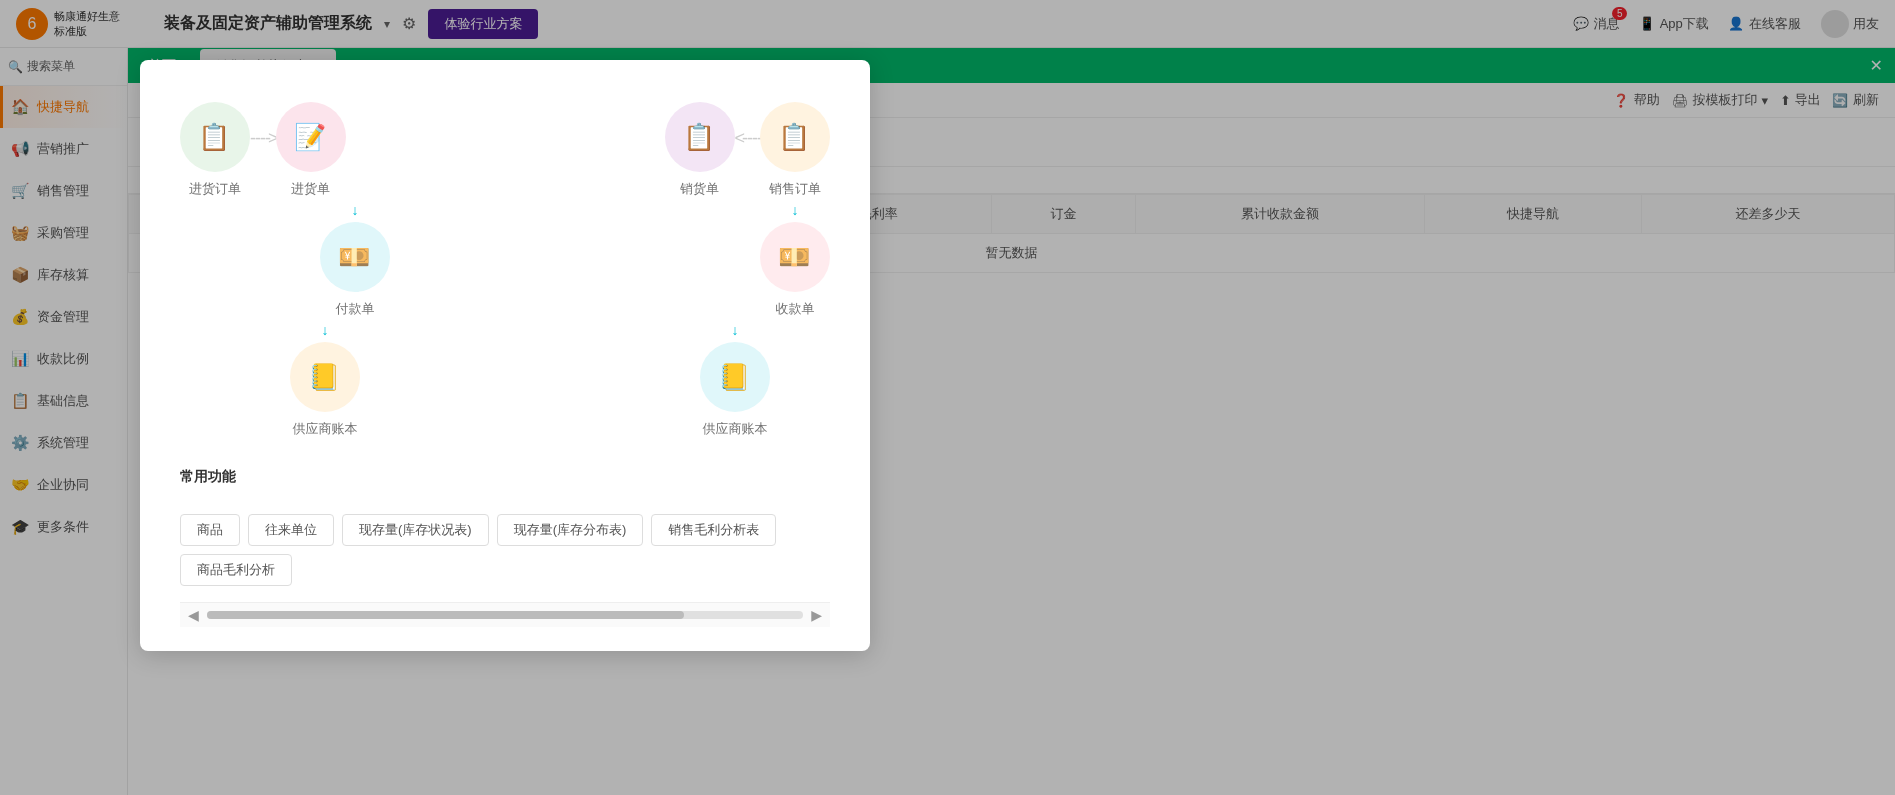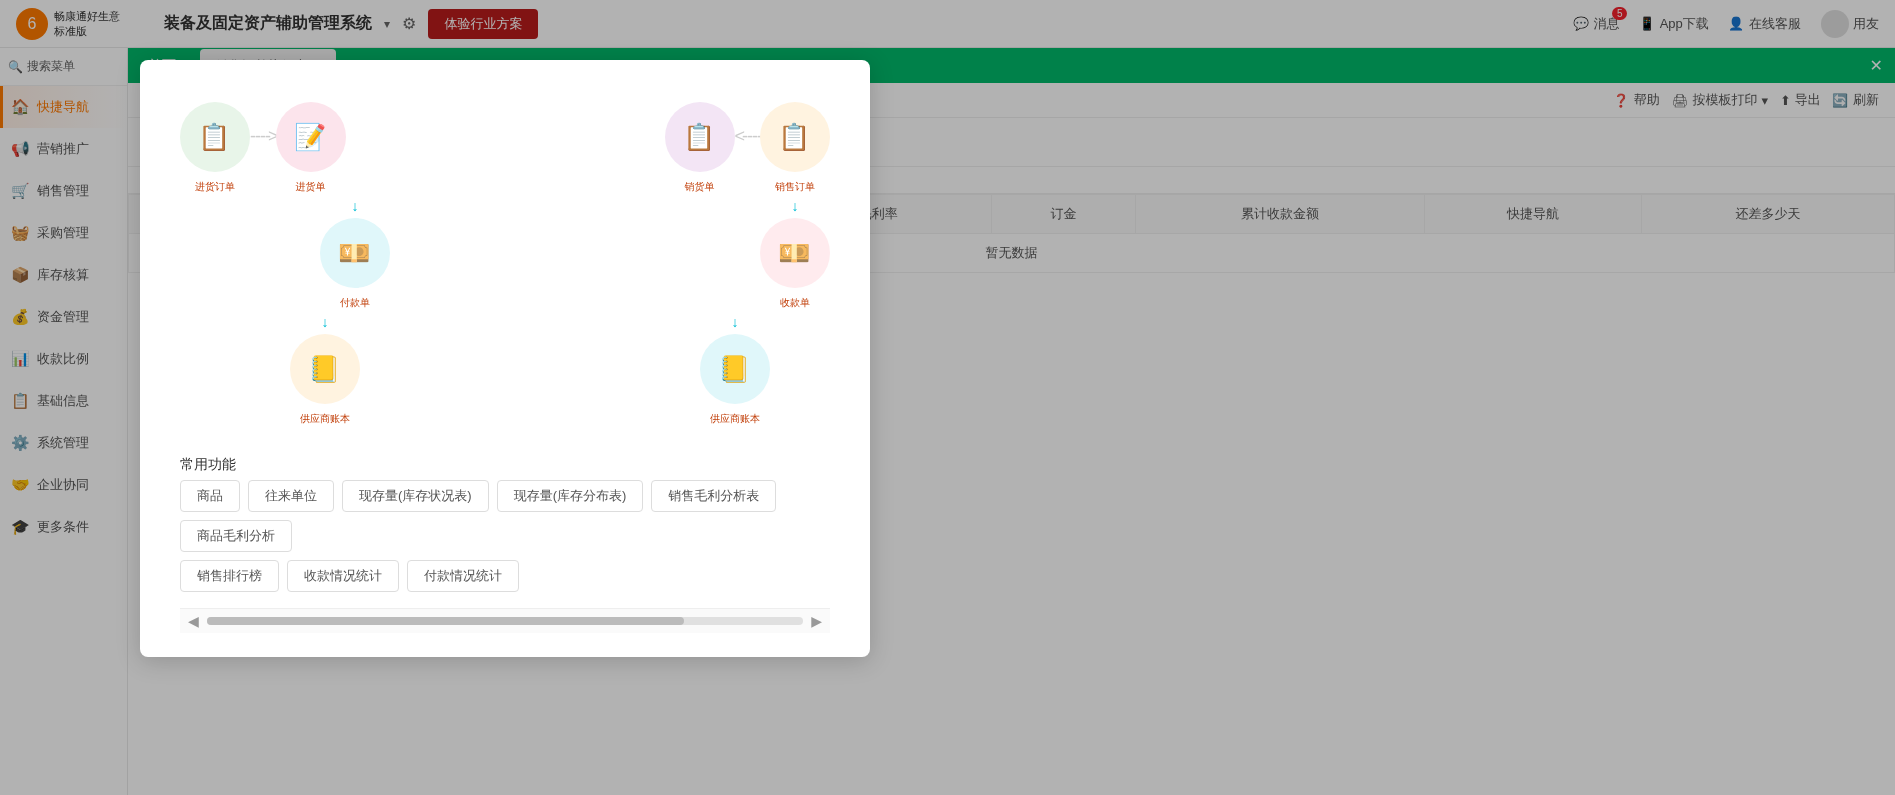--- a/index.html
+++ b/index.html
@@ -12,21 +12,21 @@
     .sidebar { width: 128px; background: #fff; border-right: 1px solid #e8e8e8; display: flex; flex-direction: column; }
     .content-area { flex: 1; display: flex; flex-direction: column; background: #f0f2f5; }
 
     
     .logo-area { display: flex; align-items: center; gap: 6px; width: 128px; min-width: 128px; }
     .logo-icon { width: 32px; height: 32px; background: #ff7a00; border-radius: 50%; display: flex; align-items: center; justify-content: center; color: white; font-size: 16px; }
     .logo-text { font-size: 11px; color: #333; line-height: 1.3; }
     .system-title { color: #333; font-size: 16px; font-weight: bold; margin-left: 8px; }
     .dropdown-arrow { color: #666; font-size: 12px; cursor: pointer; }
     .gear-icon-btn { color: #666; cursor: pointer; font-size: 16px; }
-    .trial-btn { background: #b91c1c; color: white; border: none; padding: 6px 16px; border-radius: 4px; cursor: pointer; font-size: 13px; }
+    .trial-btn { background: #4c1d95; color: white; border: none; padding: 6px 16px; border-radius: 4px; cursor: pointer; font-size: 13px; }
     .top-right { margin-left: auto; display: flex; align-items: center; gap: 20px; }
     .top-right-item { display: flex; align-items: center; gap: 4px; color: #555; cursor: pointer; font-size: 13px; position: relative; }
     .badge { background: #f5222d; color: white; border-radius: 10px; font-size: 10px; padding: 1px 5px; position: absolute; top: -8px; right: -8px; }
     .avatar { width: 28px; height: 28px; background: #e0e0e0; border-radius: 50%; display: flex; align-items: center; justify-content: center; color: #666; font-size: 12px; }
 
     
     .sidebar-search { padding: 10px 8px; border-bottom: 1px solid #f0f0f0; display: flex; align-items: center; gap: 4px; color: #666; cursor: pointer; font-size: 12px; }
     .sidebar-item { display: flex; align-items: center; gap: 6px; padding: 12px 8px; color: #555; cursor: pointer; font-size: 13px; border-left: 3px solid transparent; }
     .sidebar-item.active { background: linear-gradient(to right, #fff0e6, #fff); border-left: 3px solid #ff7a00; color: #ff7a00; }
     .sidebar-item .item-icon { font-size: 15px; width: 20px; text-align: center; }
@@ -59,26 +59,26 @@
 
     
     .flow-area { display: flex; flex-direction: column; align-items: flex-start; padding: 10px 0; }
     .flow-circle { width: 70px; height: 70px; border-radius: 50%; display: flex; align-items: center; justify-content: center; font-size: 26px; }
     .flow-circle.green { background: #e8f5e9; color: #4caf50; }
     .flow-circle.pink { background: #fce4ec; color: #e91e63; }
     .flow-circle.purple { background: #f3e5f5; color: #9c27b0; }
     .flow-circle.orange { background: #fff3e0; color: #ff9800; }
     .flow-circle.teal { background: #e0f7fa; color: #00bcd4; }
     .flow-circle.red { background: #ffebee; color: #f44336; }
-    .flow-label { font-size: 10px; color: #c2410c; margin-top: 8px; }
+    .flow-label { font-size: 13px; color: #737373; margin-top: 8px; }
     .flow-col { display: flex; flex-direction: column; align-items: center; }
 
     
     .common-funcs { margin-top: 20px; }
-    .common-funcs-title { font-size: 14px; color: #333; font-weight: normal; margin-bottom: 6px; }
+    .common-funcs-title { font-size: 14px; color: #333; font-weight: bold; margin-bottom: 28px; }
     .func-btns { display: flex; flex-wrap: wrap; gap: 8px; }
     .func-btn { border: 1px solid #ddd; background: #fff; border-radius: 4px; padding: 6px 16px; font-size: 13px; color: #555; cursor: pointer; }
 
     
     .scroll-bar-area { display: flex; align-items: center; padding: 4px 8px; border-top: 1px solid #eee; background: #fafafa; }
     .scroll-track { flex: 1; height: 8px; background: #e0e0e0; border-radius: 4px; margin: 0 8px; }
     .scroll-thumb { width: 80%; height: 8px; background: #bbb; border-radius: 4px; }
     .scroll-arrow { color: #999; cursor: pointer; font-size: 14px; }
     .tab-nav { display: flex; align-items: center; background: #00b96b; }
     .tab-nav .tab-home { padding: 8px 20px; color: white; cursor: pointer; font-size: 14px; }
@@ -338,25 +338,20 @@
   <div class="common-funcs">
     <div class="common-funcs-title">常用功能</div>
     <div class="func-btns">
       <button class="func-btn">商品</button>
       <button class="func-btn">往来单位</button>
       <button class="func-btn">现存量(库存状况表)</button>
       <button class="func-btn">现存量(库存分布表)</button>
       <button class="func-btn">销售毛利分析表</button>
       <button class="func-btn">商品毛利分析</button>
     </div>
-    <div class="func-btns" style="margin-top:8px;">
-      <button class="func-btn">销售排行榜</button>
-      <button class="func-btn">收款情况统计</button>
-      <button class="func-btn">付款情况统计</button>
-    </div>
   </div>
 
   <div class="scroll-bar-area" style="margin-top:16px;">
     <span class="scroll-arrow">◀</span>
     <div class="scroll-track">
       <div class="scroll-thumb"></div>
     </div>
     <span class="scroll-arrow">▶</span>
   </div>
 </div>

